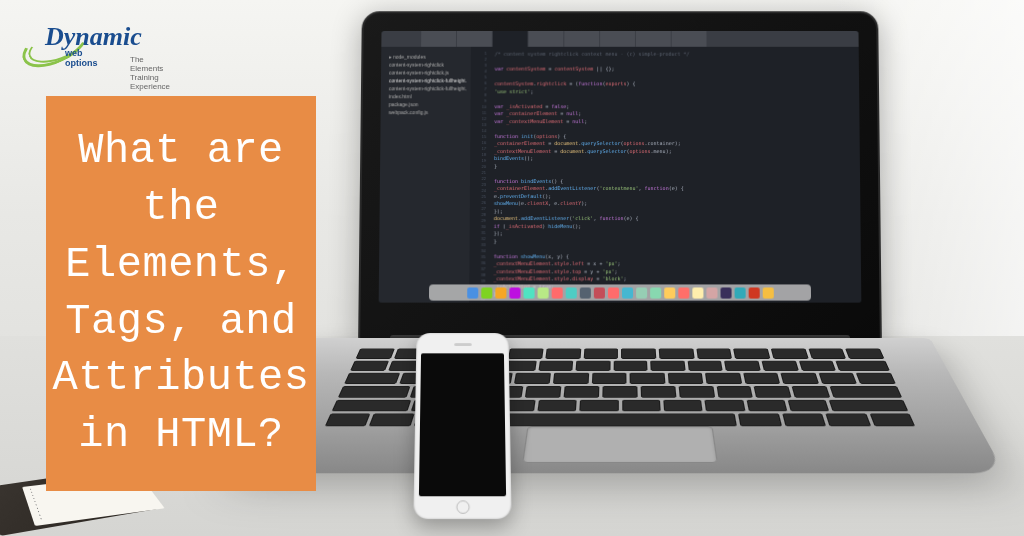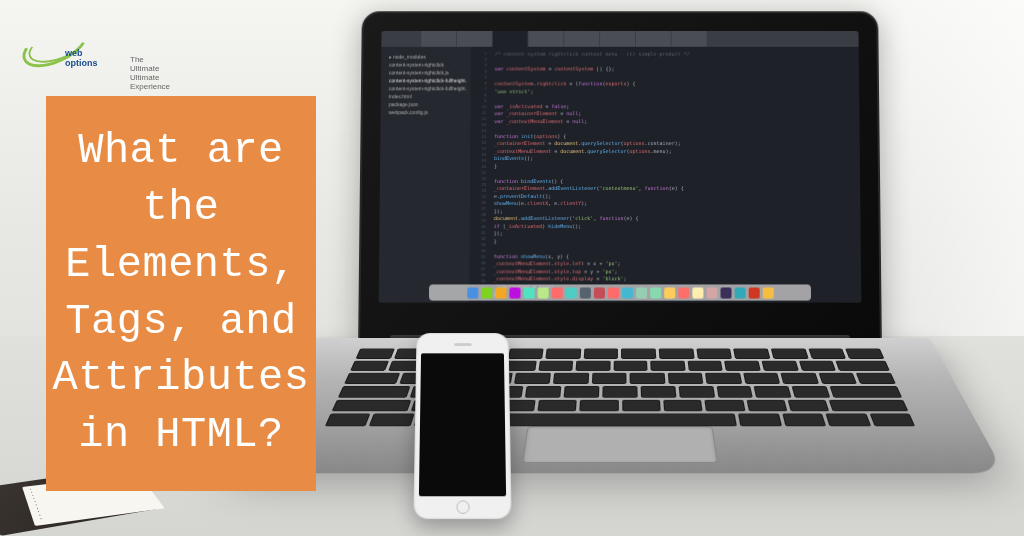--- a/index.html
+++ b/index.html
@@ -373,23 +373,24 @@
 </head>
 <body>
 
 <div class="wall-blur"></div>
 <div class="desk"></div>
 
 <div class="logo-container">
   <div class="logo-mark">
     <div class="logo-swoosh"></div>
     <div class="logo-swoosh2"></div>
+    <div class="logo-text">Dynamic</div>
     <div class="logo-subtext">web options</div>
   </div>
-  <div class="logo-tagline">The Ultimate Ultimate Experience</div>
+  <div class="logo-tagline">The Elements Training Experience</div>
 </div>
 
 <div class="notebook"></div>
 <div class="notebook-pages"></div>
 
 <div class="laptop">
   <div class="laptop-lid">
     <div class="laptop-screen">
       <div class="editor-tabs">
         <div class="editor-tab"></div>

